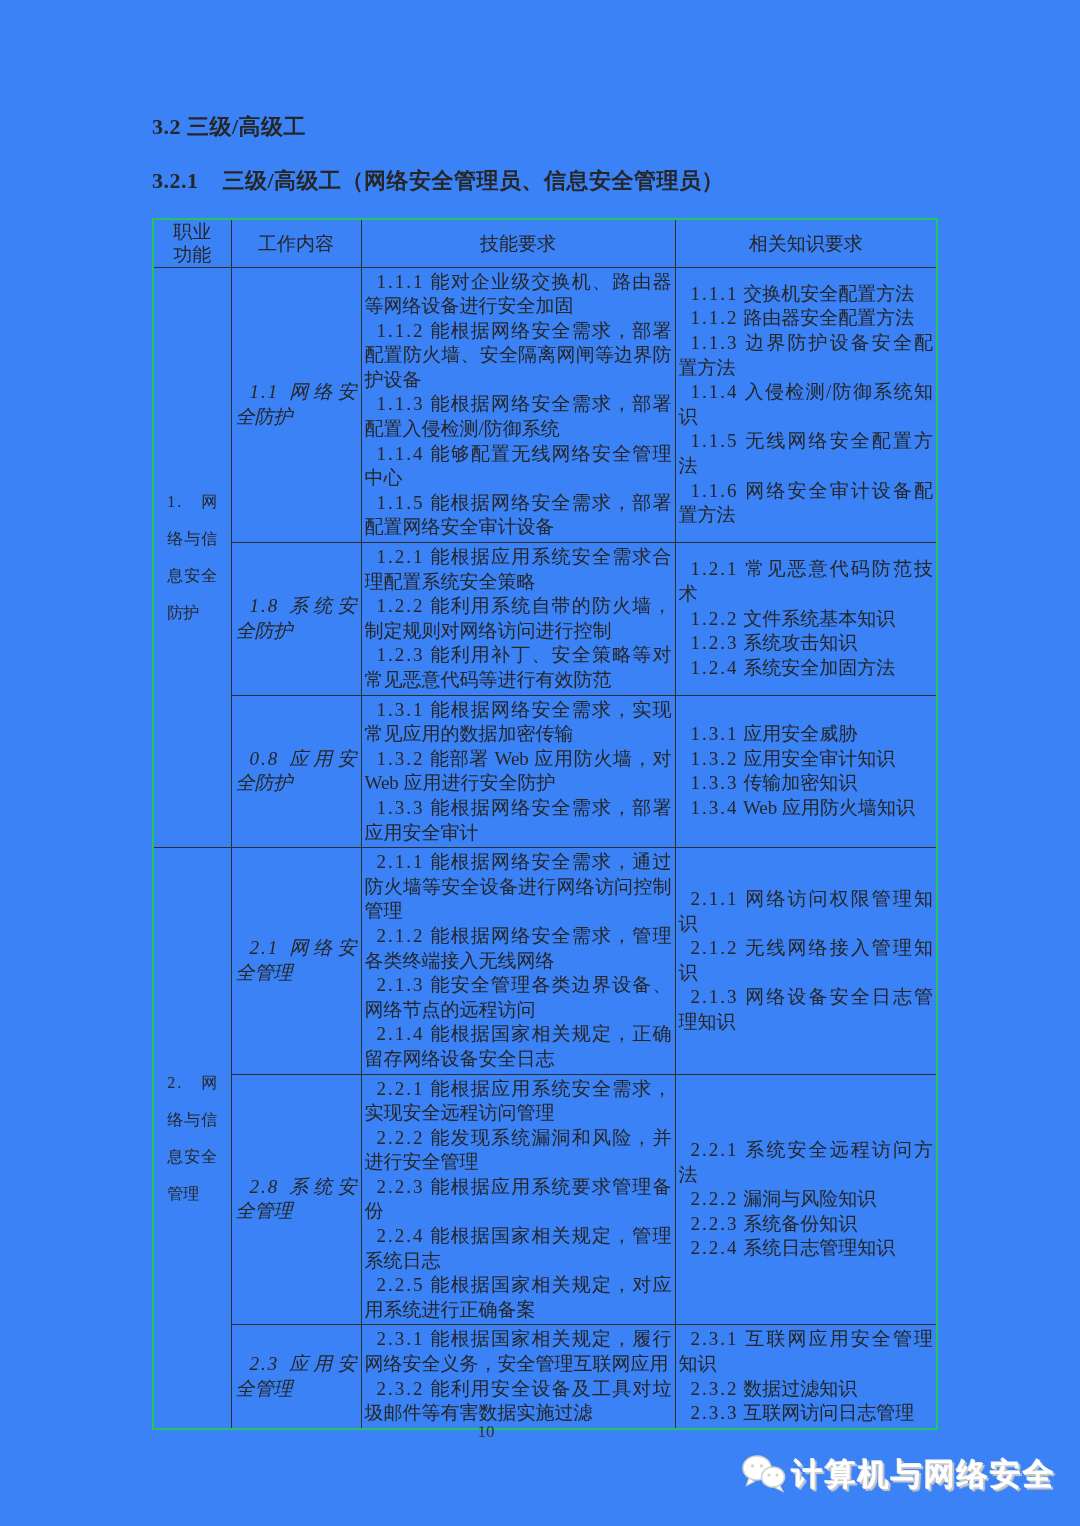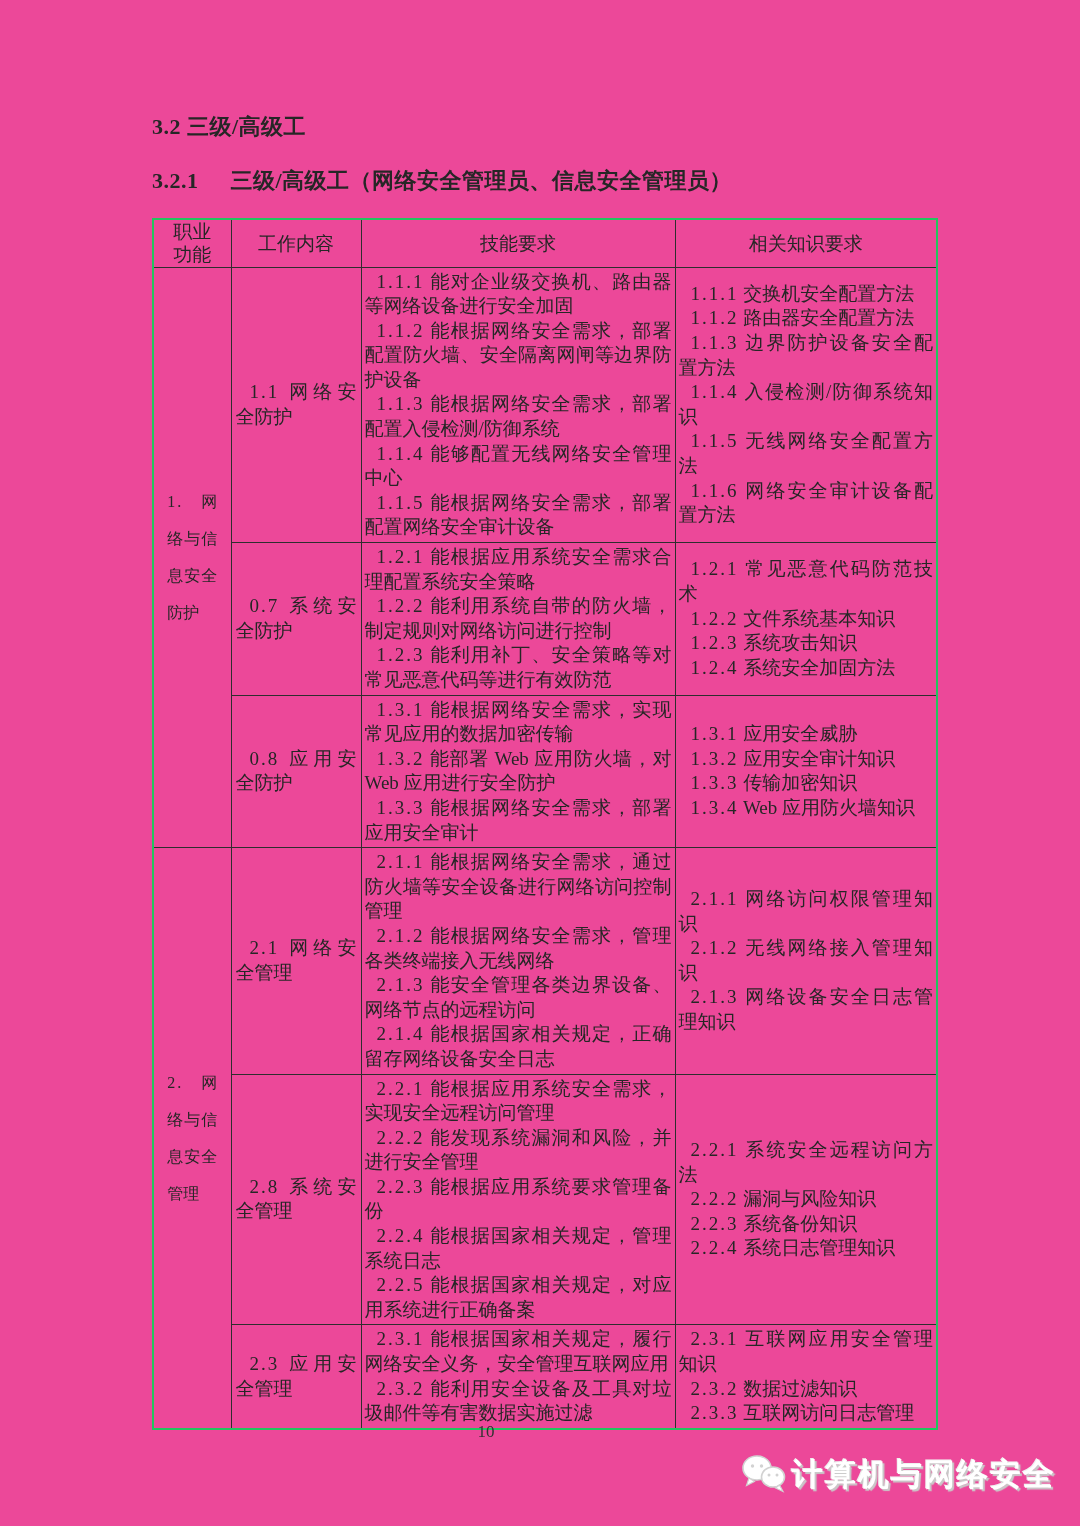--- a/index.html
+++ b/index.html
@@ -1,39 +1,39 @@
 <!DOCTYPE html>
 <html><head>
 <meta charset="utf-8">
 <style>
   * { margin:0; padding:0; box-sizing:border-box; }
   html,body { background:#ffffff; }
   .page {
-    position:relative; width:1080px; height:1526px; background:#ec4899;
+    position:relative; width:1080px; height:1526px; background:#3b82f6;
     font-family:"Liberation Serif","DejaVu Serif",serif; color:#262626; overflow:hidden;
   }
   .content { position:absolute; left:152px; top:112px; width:784px; }
   .sec-title { font-size:22px; font-weight:bold; letter-spacing:0.5px; }
   .sub-title { font-size:22px; font-weight:bold; margin-top:24px; letter-spacing:0.5px; }
-  .sub-title .no { margin-right:32px; }
+  .sub-title .no { margin-right:24px; }
   table.std {
     margin-top:22px; width:784px; table-layout:fixed;
     border-collapse:collapse; border:2px solid #22c55e;
   }
   .std th, .std td { border:1px solid #2e2e2e; vertical-align:middle; font-size:19px; font-weight:normal; }
   .std thead th { height:48px; text-align:center; line-height:23px; }
   .hdr-narrow { width:46px; margin:0 auto; }
   .std td p { line-height:24.6px; margin:0; text-align:justify; }
   .num { letter-spacing:2px; }
   .func-cell { padding:2px; }
   .func-text {
     width:50px; margin:0 auto; line-height:37px; font-size:16px;
     text-align:justify; text-justify:inter-character; word-break:break-all;
   }
-  .work-cell { padding:2px 4px; }
+  .work-cell { padding:2px 4px;font-style:italic; }
   .work-cell p { text-indent:14px; }
   .skills-cell { padding:2px 3px; }
   .skills-cell p { text-indent:12px; }
   .knowledge-cell { padding:2px 3px; }
   .knowledge-cell p { text-indent:12px; }
   .page-num { position:absolute; left:0; width:972px; top:1422px; text-align:center; font-size:17px; color:#333; }
   .watermark { position:absolute; right:24px; top:1452px; display:flex; align-items:center; gap:4px; }
   .wm-text {
     font-size:31px; font-weight:bold; letter-spacing:2px; color:#ffffff;
     text-shadow:2px 2px 1px #c9c9c9, -1px -1px 0 #f0f0f0;
@@ -85,21 +85,21 @@
               <p><span class="num">1.1.1</span> 交换机安全配置方法</p>
               <p><span class="num">1.1.2</span> 路由器安全配置方法</p>
               <p><span class="num">1.1.3</span> 边界防护设备安全配置方法</p>
               <p><span class="num">1.1.4</span> 入侵检测/防御系统知识</p>
               <p><span class="num">1.1.5</span> 无线网络安全配置方法</p>
               <p><span class="num">1.1.6</span> 网络安全审计设备配置方法</p>
             </td>
           </tr>
           <tr>
             <td class="work-cell">
-              <p><span class="num">0.7</span> 系统安全防护</p>
+              <p><span class="num">1.8</span> 系统安全防护</p>
             </td>
             <td class="skills-cell">
               <p><span class="num">1.2.1</span> 能根据应用系统安全需求合理配置系统安全策略</p>
               <p><span class="num">1.2.2</span> 能利用系统自带的防火墙，制定规则对网络访问进行控制</p>
               <p><span class="num">1.2.3</span> 能利用补丁、安全策略等对常见恶意代码等进行有效防范</p>
             </td>
             <td class="knowledge-cell">
               <p><span class="num">1.2.1</span> 常见恶意代码防范技术</p>
               <p><span class="num">1.2.2</span> 文件系统基本知识</p>
               <p><span class="num">1.2.3</span> 系统攻击知识</p>

